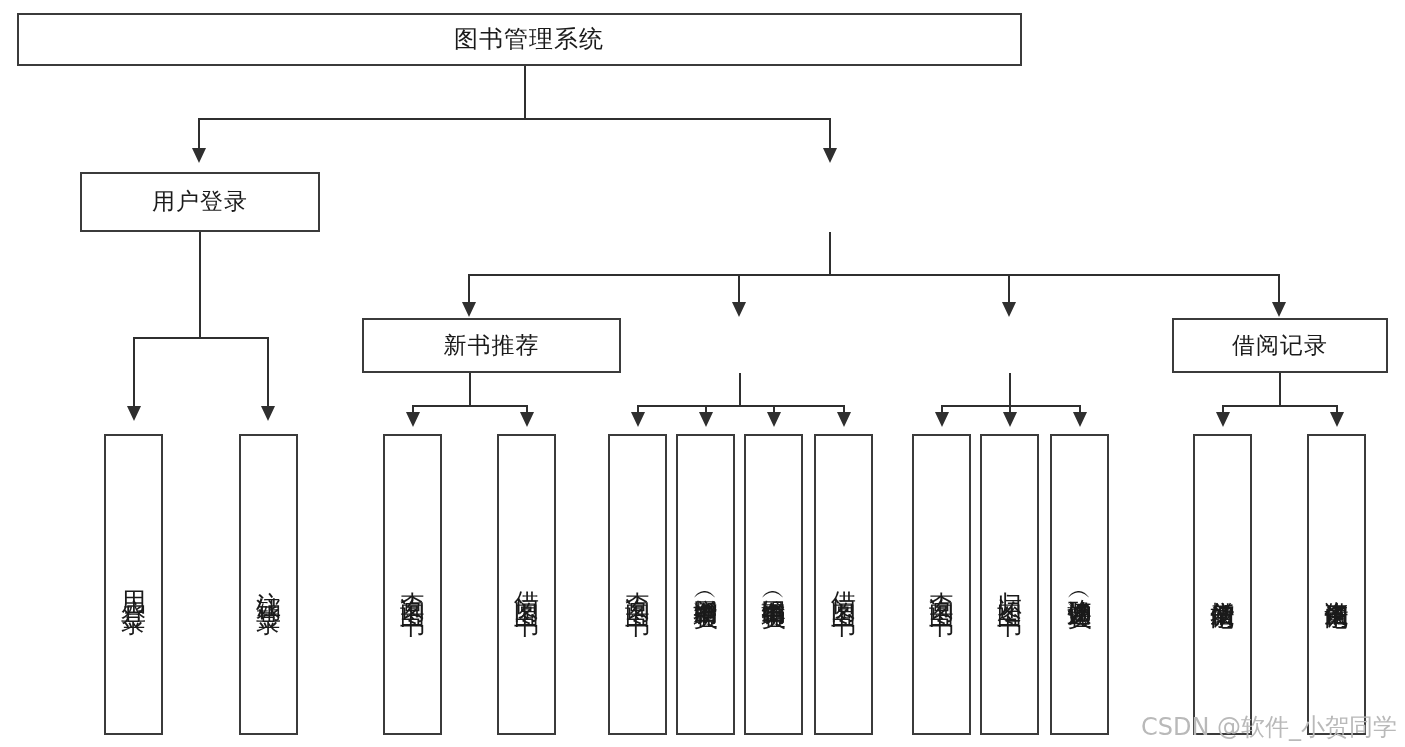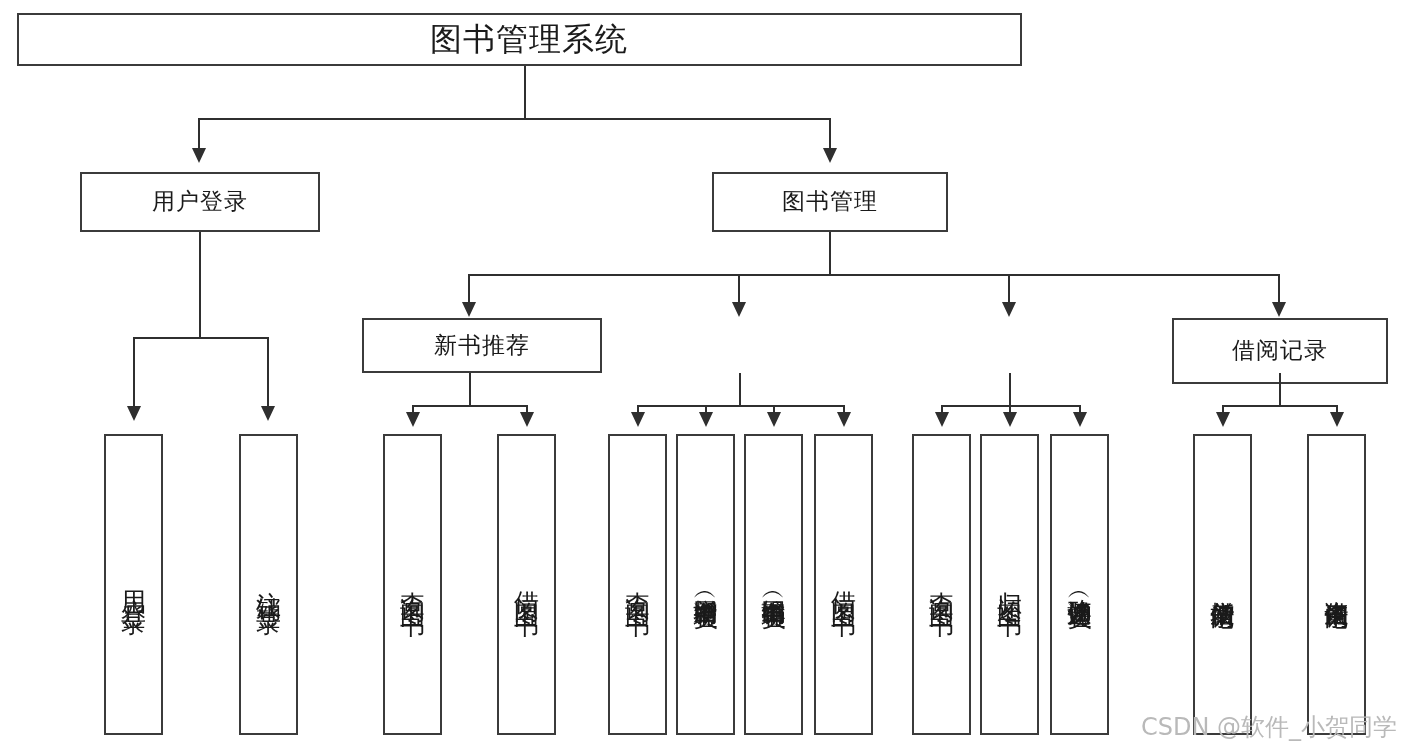--- a/index.html
+++ b/index.html
@@ -33,21 +33,21 @@
     display: block;
     text-align: center;
     line-height: 1.18;
     white-space: nowrap;
   }
   
   .horiz .node-label {
     font-size: 23px;
     letter-spacing: 1px;
   }
-  .node.root .node-label { font-size: 32px; margin-left: 19px; }
+  .node.root .node-label { font-size: 24px; margin-left: 19px; }
   
   .node.leaf {
     align-items: center;
     justify-content: center;
     padding: 4px 0;
   }
   .node.leaf .node-label {
     writing-mode: vertical-rl;
     text-orientation: upright;
     font-size: 25px;
@@ -101,23 +101,20 @@
   <div class="vline" style="left:198px; top:118px; width:2px; height:33px;"></div>
   <div class="arrow" style="left:192px; top:148px;"></div>
 
   <div class="vline" style="left:829px; top:118px; width:2px; height:33px;"></div>
   <div class="arrow" style="left:823px; top:148px;"></div>
 
   <div class="node horiz" style="left:80px; top:172px; width:240px; height:60px;">
     <span class="node-label">用户登录</span>
   </div>
 
-  <div class="node horiz" style="left:712px; top:172px; width:236px; height:60px;">
-    <span class="node-label">图书管理</span>
-  </div>
 
   <div class="vline" style="left:199px; top:232px; width:2px; height:106px;"></div>
   <div class="hline" style="left:133px; top:337px; width:135px; height:2px;"></div>
   <div class="vline" style="left:133px; top:337px; width:2px; height:72px;"></div>
   <div class="arrow" style="left:127px; top:406px;"></div>
   <div class="vline" style="left:267px; top:337px; width:2px; height:72px;"></div>
   <div class="arrow" style="left:261px; top:406px;"></div>
 
   <div class="vline" style="left:829px; top:232px; width:2px; height:43px;"></div>
   <div class="hline" style="left:468px; top:274px; width:812px; height:2px;"></div>
@@ -127,27 +124,27 @@
 
   <div class="vline" style="left:738px; top:274px; width:2px; height:31px;"></div>
   <div class="arrow" style="left:732px; top:302px;"></div>
 
   <div class="vline" style="left:1008px; top:274px; width:2px; height:31px;"></div>
   <div class="arrow" style="left:1002px; top:302px;"></div>
 
   <div class="vline" style="left:1278px; top:274px; width:2px; height:31px;"></div>
   <div class="arrow" style="left:1272px; top:302px;"></div>
 
-  <div class="node horiz" style="left:362px; top:318px; width:240px; height:55px;">
+  <div class="node horiz" style="left:362px; top:318px; width:259px; height:55px;">
     <span class="node-label">新书推荐</span>
   </div>
 
 
 
-  <div class="node horiz" style="left:1172px; top:318px; width:216px; height:66px;">
+  <div class="node horiz" style="left:1172px; top:318px; width:216px; height:55px;">
     <span class="node-label">借阅记录</span>
   </div>
 
   <div class="vline" style="left:469px; top:373px; width:2px; height:33px;"></div>
   <div class="hline" style="left:412px; top:405px; width:116px; height:2px;"></div>
   <div class="vline" style="left:412px; top:405px; width:2px; height:10px;"></div>
   <div class="arrow" style="left:406px; top:412px;"></div>
   <div class="vline" style="left:526px; top:405px; width:2px; height:10px;"></div>
   <div class="arrow" style="left:520px; top:412px;"></div>
 

